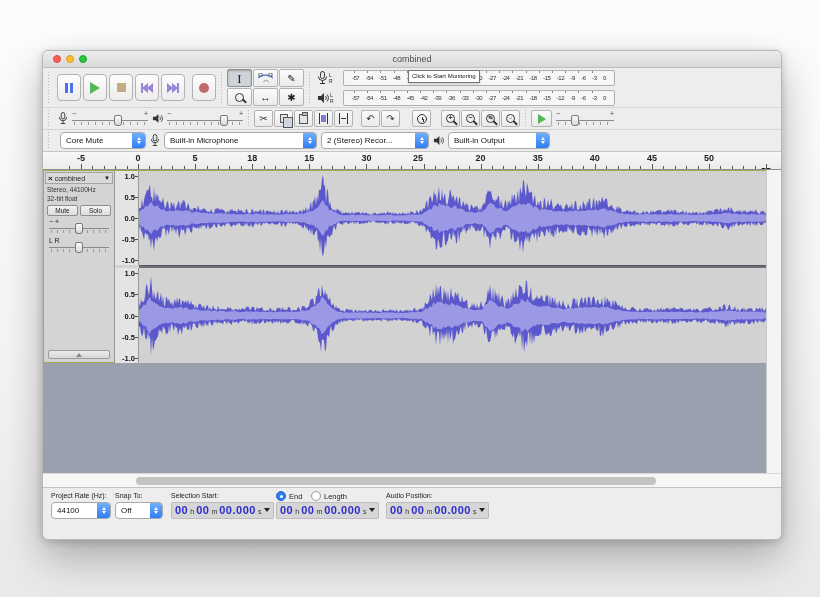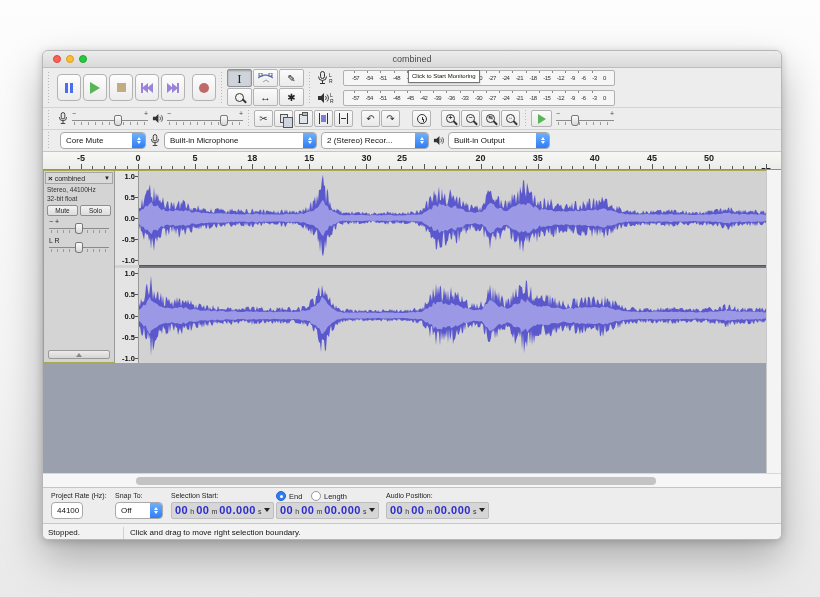--- a/index.html
+++ b/index.html
@@ -480,21 +480,21 @@
     </div>
   </div>
 
   <div class="ruler" id="ruler">
       <span class="rlab" style="left: 37.9px;">-5</span>
       <span class="rlab" style="left: 95px;">0</span>
       <span class="rlab" style="left: 152.1px;">5</span>
       <span class="rlab" style="left: 209.2px;">18</span>
       <span class="rlab" style="left: 266.3px;">15</span>
       <span class="rlab" style="left: 323.4px;">30</span>
-      <span class="rlab" style="left: 359px;">25</span>
+      <span class="rlab" style="left: 375px;">25</span>
       <span class="rlab" style="left: 437.6px;">20</span>
       <span class="rlab" style="left: 494.7px;">35</span>
       <span class="rlab" style="left: 551.8px;">40</span>
       <span class="rlab" style="left: 608.9px;">45</span>
       <span class="rlab" style="left: 666px;">50</span>
       <span class="rlab" style="left: 723.1px; margin-top: 13px;">55</span>
       <div class="tick" style="left: 26.48px; height: 3px;"></div>
       <div class="tick" style="left: 37.9px; height: 5px;"></div>
       <div class="tick" style="left: 49.32px; height: 3px;"></div>
       <div class="tick" style="left: 60.74px; height: 3px;"></div>
@@ -635,21 +635,21 @@
     <div class="vstrip"></div>
   </div>
 
   <div class="hscroll">
     <div class="hthumb"></div>
   </div>
 
   <div class="selbar">
     <span class="slab" style="left:8px">Project Rate (Hz):</span>
     <div class="sctl" style="left:8px">
-      <div class="dd ddsm" style="width:32px">
+      <div class="dd ddsm" style="width:60px">
         <div class="txt" style="flex:1">44100</div>
         <div class="chev">
             <i class="up"></i>
             <i class="dn"></i>
           </div>
       </div>
     </div>
     <span class="slab" style="left:72px">Snap To:</span>
     <div class="sctl" style="left:72px">
       <div class="dd ddsm" style="width:48px">
@@ -698,19 +698,14 @@
           <u>h</u>
         <b>00</b>
           <u>m</u>
         <b>00.000</b>
           <u>s</u>
         <span class="car"></span>
       </div>
     </div>
   </div>
 
-  <div class="statusbar">
-    <div class="f1">Stopped.</div>
-    <div class="sep"></div>
-    <div>Click and drag to move right selection boundary.</div>
-  </div>
 
 </div>
 
 </body></html>

